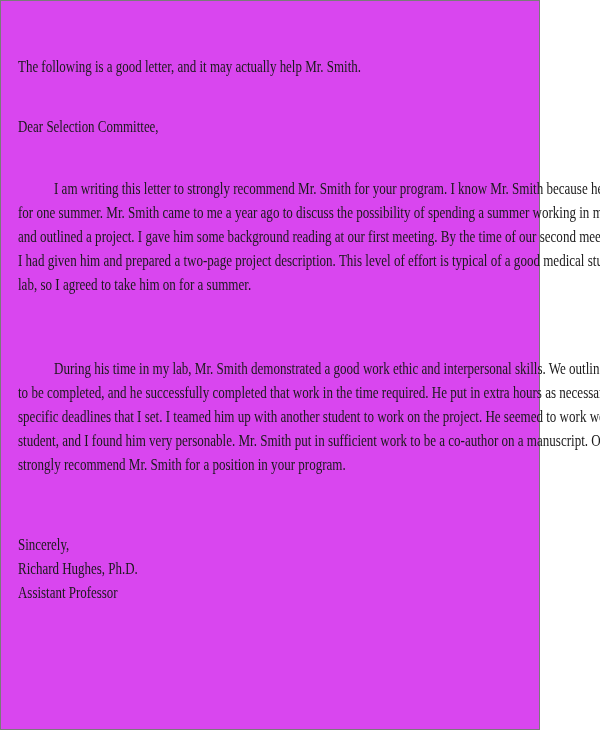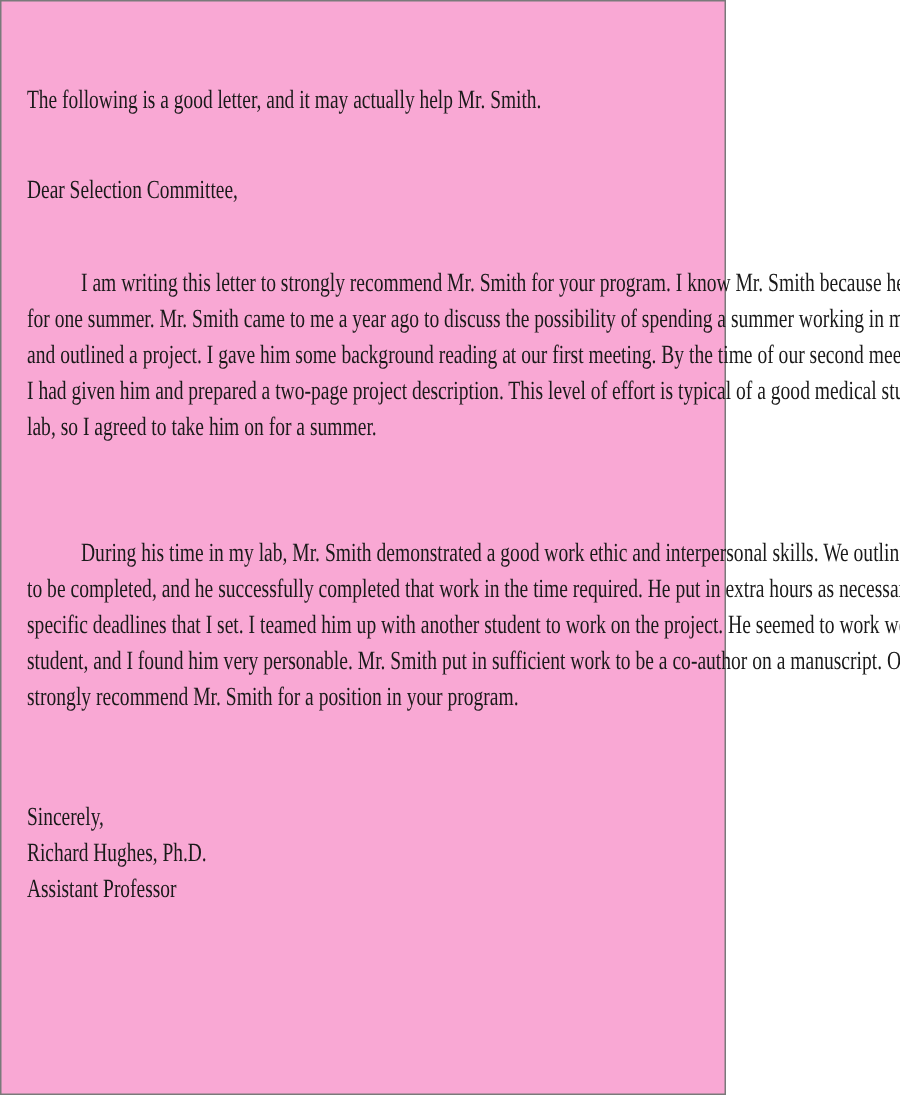--- a/index.html
+++ b/index.html
@@ -1,22 +1,22 @@
 <!DOCTYPE html>
 <html><head>
   <meta charset="utf-8">
   <style>
     html, body { margin: 0; padding: 0; background: #ffffff; }
     body { width: 600px; height: 730px; overflow: hidden; }
     .page {
       position: relative;
-      width: 484px; height: 730px;
+      width: 540px; height: 730px;
       box-sizing: border-box;
       border: 1.5px solid #7a7a7a;
-      background: #f9a8d4;
+      background: #d946ef;
     }
     .line {
       position: absolute;
       left: 17px;
       white-space: nowrap;
       font-family: "Liberation Serif", serif;
       font-size: 17.5px;
       color: #1a1a1a;
       transform-origin: 0 50%;
       transform: scaleX(0.78);

